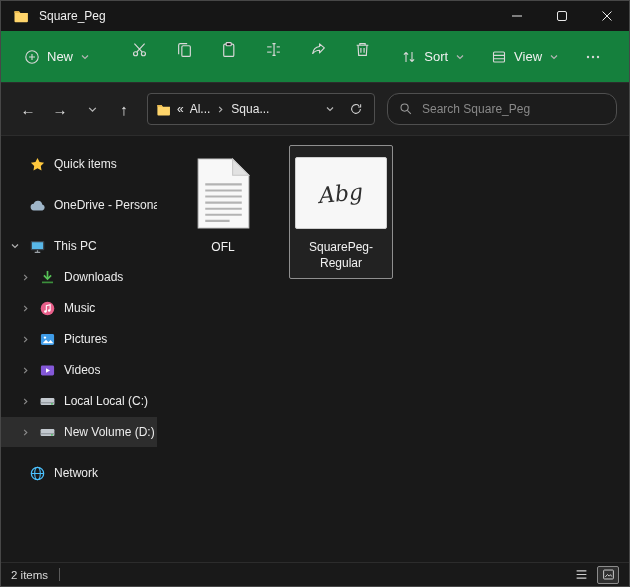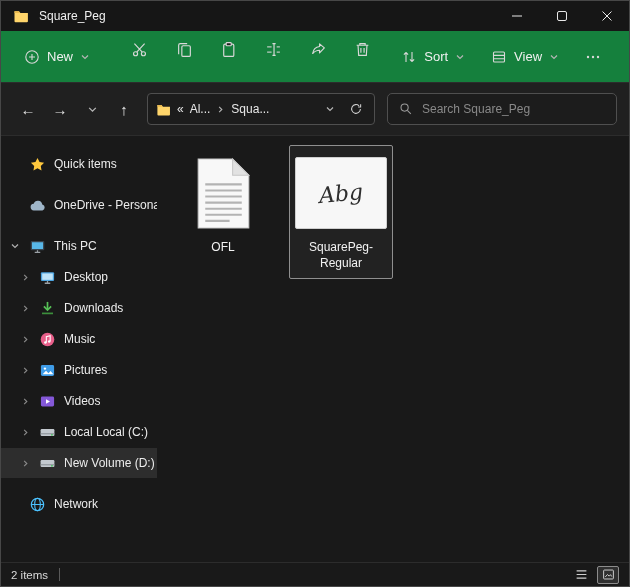--- a/index.html
+++ b/index.html
@@ -28,21 +28,21 @@
   .navbar{height:53px;flex:none;display:flex;align-items:center;background:#202020;
     border-bottom:1px solid #2c2c2c;padding:0 12px;}
   .nav-btn{width:30px;height:30px;flex:none;display:flex;align-items:center;justify-content:center;
     font-size:15px;color:#e4e4e4;border-radius:4px;margin-right:2px;}
   .nav-btn.dim{color:#a9a9a9;font-size:11px;}
   .addressbar{width:228px;height:32px;flex:none;margin-left:6px;background:#1c1c1c;border:1px solid #4f4f4f;
     border-radius:4px;display:flex;align-items:center;padding:0 8px;gap:6px;font-size:12px;color:#e8e8e8;}
   .addressbar .crumb{white-space:nowrap;}
   .addressbar .spacer{flex:1;}
   .addr-btn{width:20px;height:24px;display:flex;align-items:center;justify-content:center;border-radius:3px;}
-  .searchbox{flex:1;height:32px;margin-left:12px;background:#1c1c1c;border:1px solid #4f4f4f;border-radius:5px;
+  .searchbox{flex:1;height:32px;margin-left:12px;background:#1c1c1c;border:1px solid #4f4f4f;border-radius:12px;
     display:flex;align-items:center;padding:0 11px;gap:9px;}
   .searchbox input{flex:1;min-width:0;background:transparent;border:none;outline:none;color:#e0e0e0;
     font-size:12px;font-family:inherit;}
   .searchbox input::placeholder{color:#898989;}
 
   
   .main{flex:1;display:flex;min-height:0;}
   .sidebar{width:156px;flex:none;padding-top:12px;overflow:hidden;}
   .side-row{height:30px;margin:1px 0;display:flex;align-items:center;font-size:12px;color:#ececec;
     padding-left:8px;gap:8px;}
@@ -265,33 +265,20 @@
             </svg>
         </span>
         <svg class="sicon" width="17" height="17" viewBox="0 0 16 16">
           <rect x="1.6" y="2.8" width="12.8" height="8.8" rx="1" fill="#39434d"></rect>
           <rect x="2.8" y="4" width="10.4" height="6.4" fill="#58b7e8"></rect>
           <path d="M8 11.6v1.8M5.4 13.6h5.2" stroke="#9aa0a6" stroke-width="1.2"></path>
         </svg>
         <span class="slabel">This PC</span>
       </div>
 
-      <div class="side-row child">
-        <span class="chev">
-          <svg width="9" height="9" viewBox="0 0 10 10">
-              <path d="M3.5 2l3 3-3 3" fill="none" stroke="#8c8c8c" stroke-width="1.2"></path>
-            </svg>
-        </span>
-        <svg class="sicon" width="17" height="17" viewBox="0 0 16 16">
-          <rect x="1.8" y="3" width="12.4" height="8.4" rx="1" fill="#4da4e0"></rect>
-          <rect x="3" y="4.2" width="10" height="6" fill="#bfe3f7"></rect>
-          <path d="M8 11.4v1.8M5.4 13.4h5.2" stroke="#9aa0a6" stroke-width="1.2"></path>
-        </svg>
-        <span class="slabel">Desktop</span>
-      </div>
 
 
       <div class="side-row child">
         <span class="chev">
           <svg width="9" height="9" viewBox="0 0 10 10">
               <path d="M3.5 2l3 3-3 3" fill="none" stroke="#8c8c8c" stroke-width="1.2"></path>
             </svg>
         </span>
         <svg class="sicon" width="17" height="17" viewBox="0 0 16 16" fill="none">
           <path d="M8 1.8v7.2" stroke="#57c257" stroke-width="1.6"></path>

